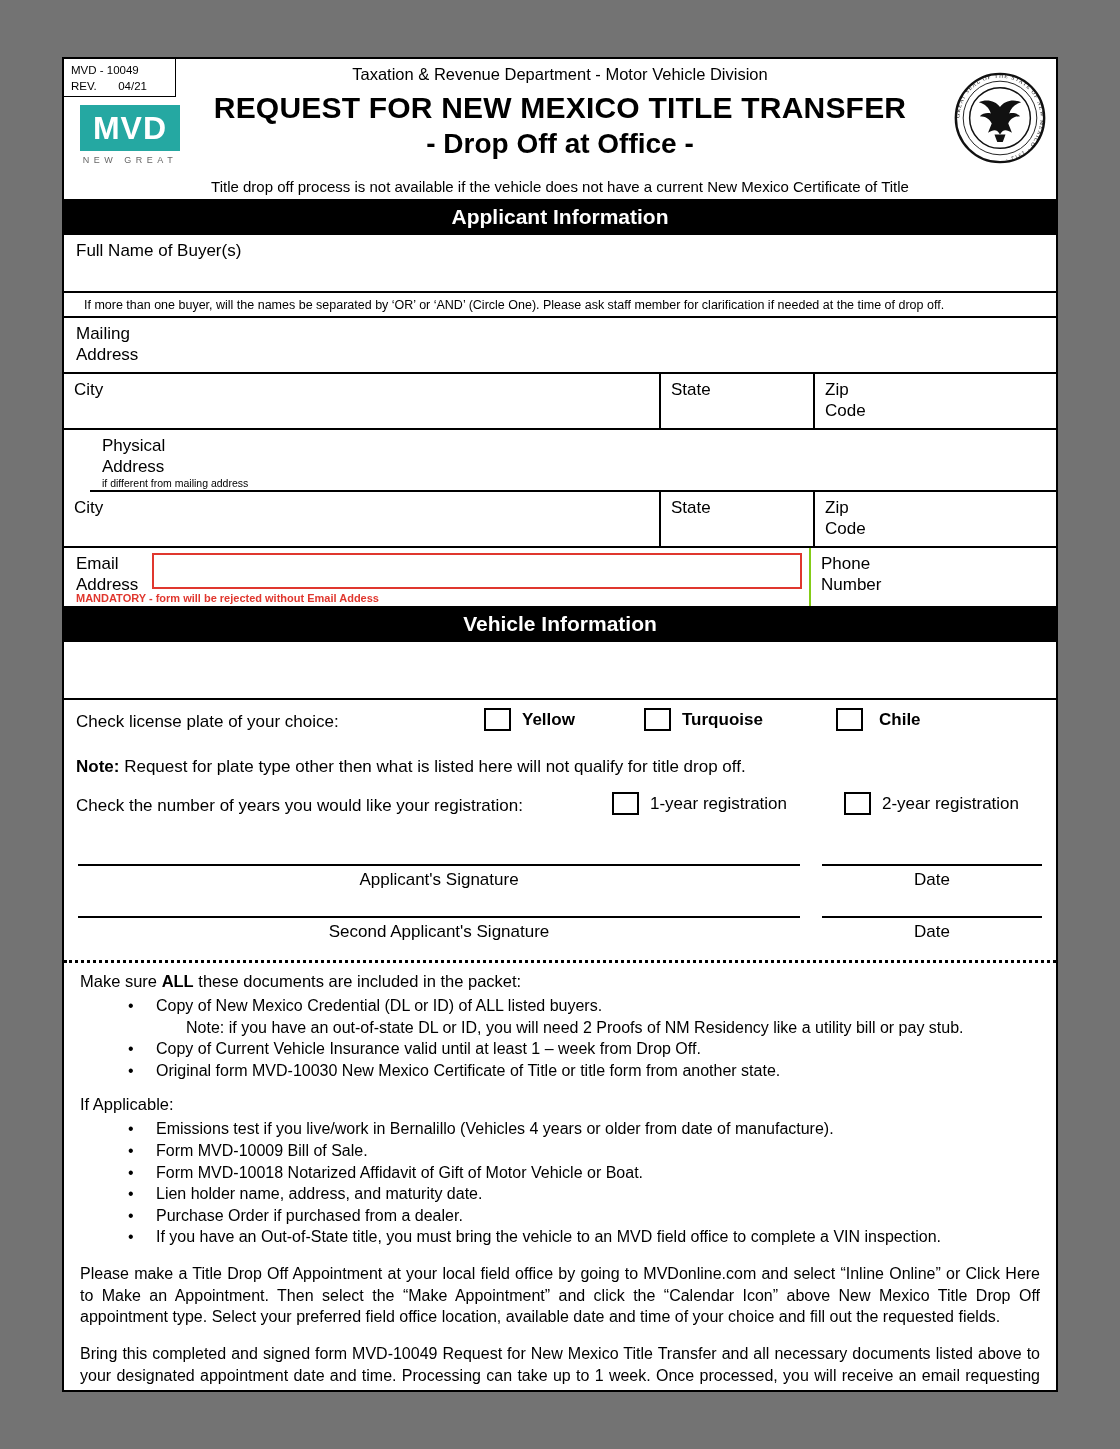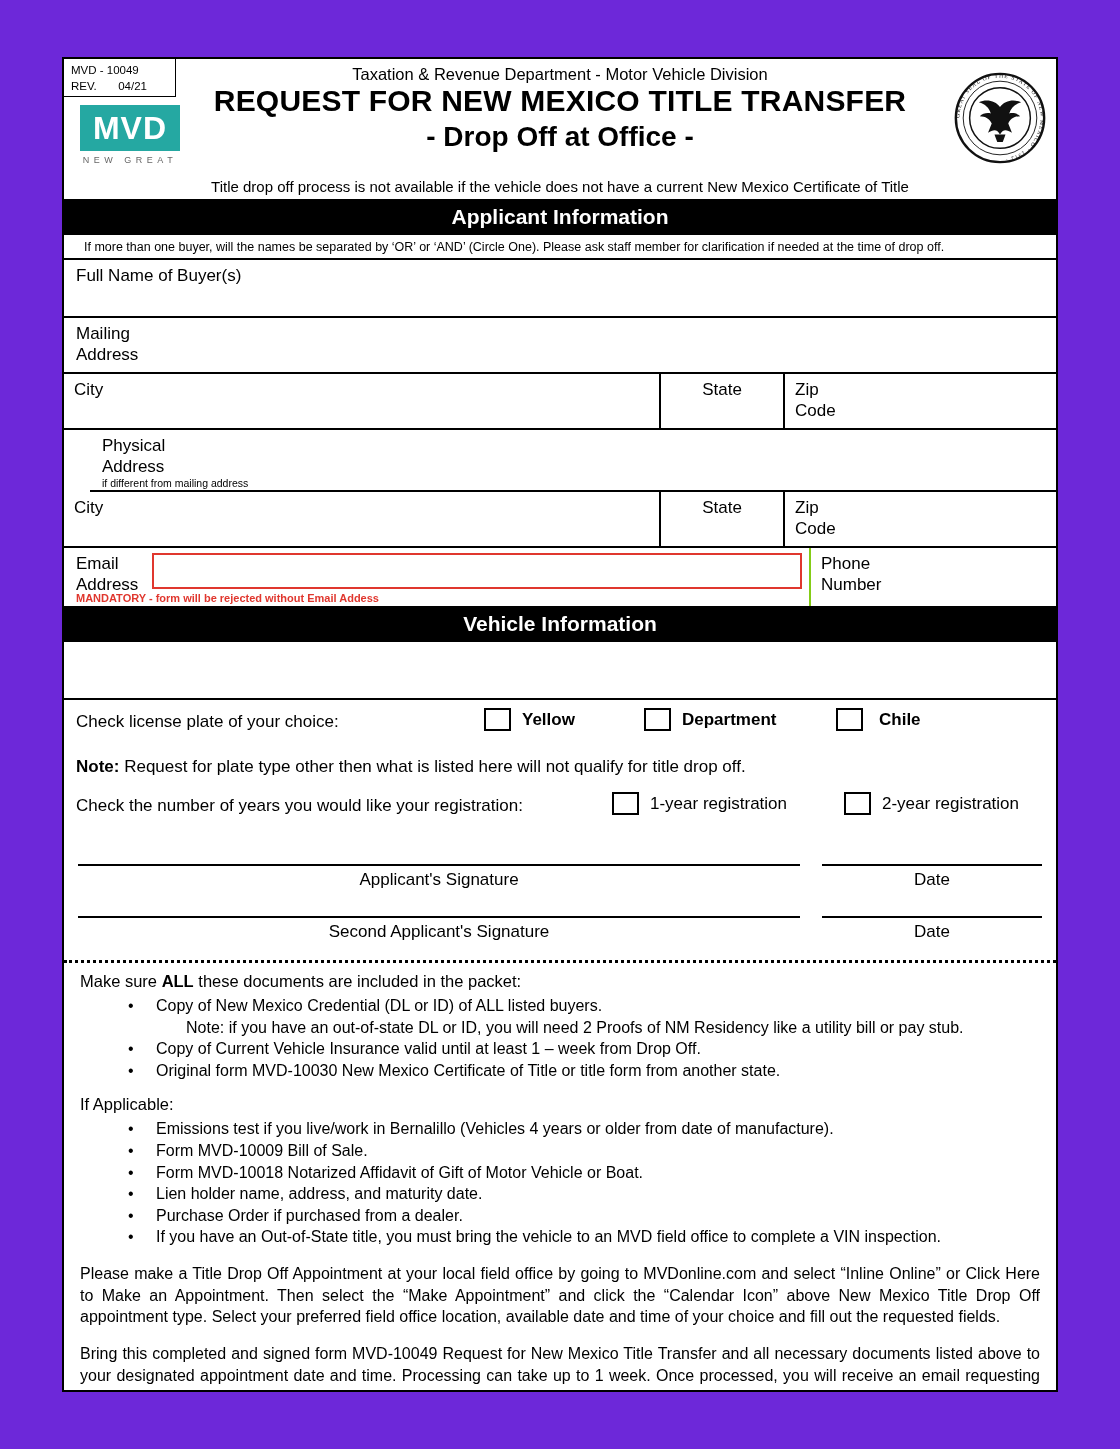--- a/index.html
+++ b/index.html
@@ -1,39 +1,39 @@
 <!DOCTYPE html>
 <html><head>
 <meta charset="utf-8">
 <style>
   * { box-sizing: border-box; }
   body { margin: 0; background: #fff; }
   .page {
     width: 1120px; height: 1449px; position: relative;
-    background: #6d28d9; color: #000;
+    background: #737373; color: #000;
     font-family: "Liberation Sans", sans-serif;
     overflow: hidden;
   }
   .form-box {
     position: absolute; left: 62px; top: 57px; width: 996px; height: 1335px;
     border: 2.5px solid #000; background: #fff;
     display: flex; flex-direction: column;
   }
 
   
   .header { position: relative; height: 140px; flex: none; }
   .doc-id {
     position: absolute; left: 0; top: 0; width: 112px; height: 38px;
     border-right: 1.5px solid #000; border-bottom: 1.5px solid #000;
     font-size: 11.5px; line-height: 1.35; padding: 4px 0 0 7px;
   }
   .rev-line { display: flex; justify-content: space-between; width: 76px; }
   .header-center { position: absolute; left: 125px; right: 125px; top: 6px; text-align: center; }
   .dept { font-size: 16.5px; }
-  .main-title { font-size: 30px; font-weight: bold; margin-top: 0; letter-spacing: 0.2px; }
+  .main-title { font-size: 30px; font-weight: bold; margin-top: 7px; letter-spacing: 0.2px; }
   .sub-title { font-size: 28px; font-weight: bold; margin-top: 3px; }
   .logo { position: absolute; left: 16px; top: 46px; width: 100px; text-align: center; }
   .logo-box {
     background: #25a8a2; color: #fff; height: 46px; line-height: 46px;
     font-size: 32px; font-weight: bold; letter-spacing: 1px;
   }
   .logo-sub { font-size: 9px; letter-spacing: 4.5px; color: #666; margin-top: 4px; white-space: nowrap; }
   .seal { position: absolute; right: 10px; top: 13px; }
   .tagline { position: absolute; left: 0; right: 0; bottom: 4px; text-align: center; font-size: 15px; }
 
@@ -48,21 +48,21 @@
   .lbl { font-size: 17px; line-height: 1.25; }
   .stack { display: flex; flex-direction: column; padding: 5px 12px; }
   .fullname-row { height: 58px; }
   .note-row { height: 25px; font-size: 12.5px; padding: 5px 20px; display: block; }
   .mailing-row { height: 56px; }
   .physical-row { height: 62px; margin-left: 26px; }
   .tiny-note { font-size: 10.5px; line-height: 1.1; }
   .csz-row { height: 56px; }
   .cell { padding: 5px 10px; }
   .city-cell { width: 597px; border-right: 2px solid #000; }
-  .state-cell { width: 124px; border-right: 2px solid #000; text-align: center; }
+  .state-cell { width: 154px; border-right: 2px solid #000; }
   .zip-cell { flex: 1; }
   .fill { flex: 1; }
 
   .email-row { height: 58px; }
   .email-cell { width: 747px; border-right: 2px solid #84cc16; position: relative; padding: 5px 12px; }
   .email-input {
     position: absolute; left: 88px; top: 5px; width: 650px; height: 36px;
     border: 2.5px solid #e0372e; background: #fff;
   }
   .mandatory { position: absolute; left: 12px; bottom: 2px; font-size: 11px; font-weight: bold; color: #e0372e; }
@@ -143,26 +143,26 @@
         <circle cx="50" cy="50" r="33" fill="none" stroke="#111" stroke-width="1.6"></circle>
         <path d="M50 38 C45 31 35 29 27 33 C34 35 38 39 40 45 C36 44 31 45 28 48 C34 48 39 51 41 56 L37 66 C43 62 47 62 50 68 C53 62 57 62 63 66 L59 56 C61 51 66 48 72 48 C69 45 64 44 60 45 C62 39 66 35 73 33 C65 29 55 31 50 38 Z" fill="#111"></path>
         <path d="M44 68 L56 68 L53 76 L47 76 Z" fill="#111"></path>
       </svg>
 
       <div class="tagline">Title drop off process is not available if the vehicle does not have a current New Mexico Certificate of Title</div>
     </div>
 
     <div class="section-bar">Applicant Information</div>
 
-    <div class="row note-row">If more than one buyer, will the names be separated by ‘OR’ or ‘AND’ (Circle One). Please ask staff member for clarification if needed at the time of drop off.</div>
-
     <div class="row fullname-row stack">
       <div class="lbl">Full Name of Buyer(s)</div>
       <div class="fill"></div>
     </div>
+
+    <div class="row note-row">If more than one buyer, will the names be separated by ‘OR’ or ‘AND’ (Circle One). Please ask staff member for clarification if needed at the time of drop off.</div>
 
     <div class="row mailing-row stack">
       <div class="lbl">Mailing</div>
       <div class="lbl">Address</div>
       <div class="fill"></div>
     </div>
 
     <div class="row csz-row">
       <div class="cell city-cell">
         <span class="lbl">City</span>
@@ -215,21 +215,21 @@
     </div>
 
     <div class="open-row plate-row">
       <span class="plate-prompt">Check license plate of your choice:</span>
       <span class="chk-group pg1">
         <span class="checkbox"></span>
         <span class="chk-label b">Yellow</span>
       </span>
       <span class="chk-group pg2">
         <span class="checkbox"></span>
-        <span class="chk-label b">Department</span>
+        <span class="chk-label b">Turquoise</span>
       </span>
       <span class="chk-group pg3">
         <span class="checkbox"></span>
         <span class="chk-label b">Chile</span>
       </span>
     </div>
 
     <div class="open-row note-line">
       <b>Note:</b>
       <span>Request for plate type other then what is listed here will not qualify for title drop off.</span>

